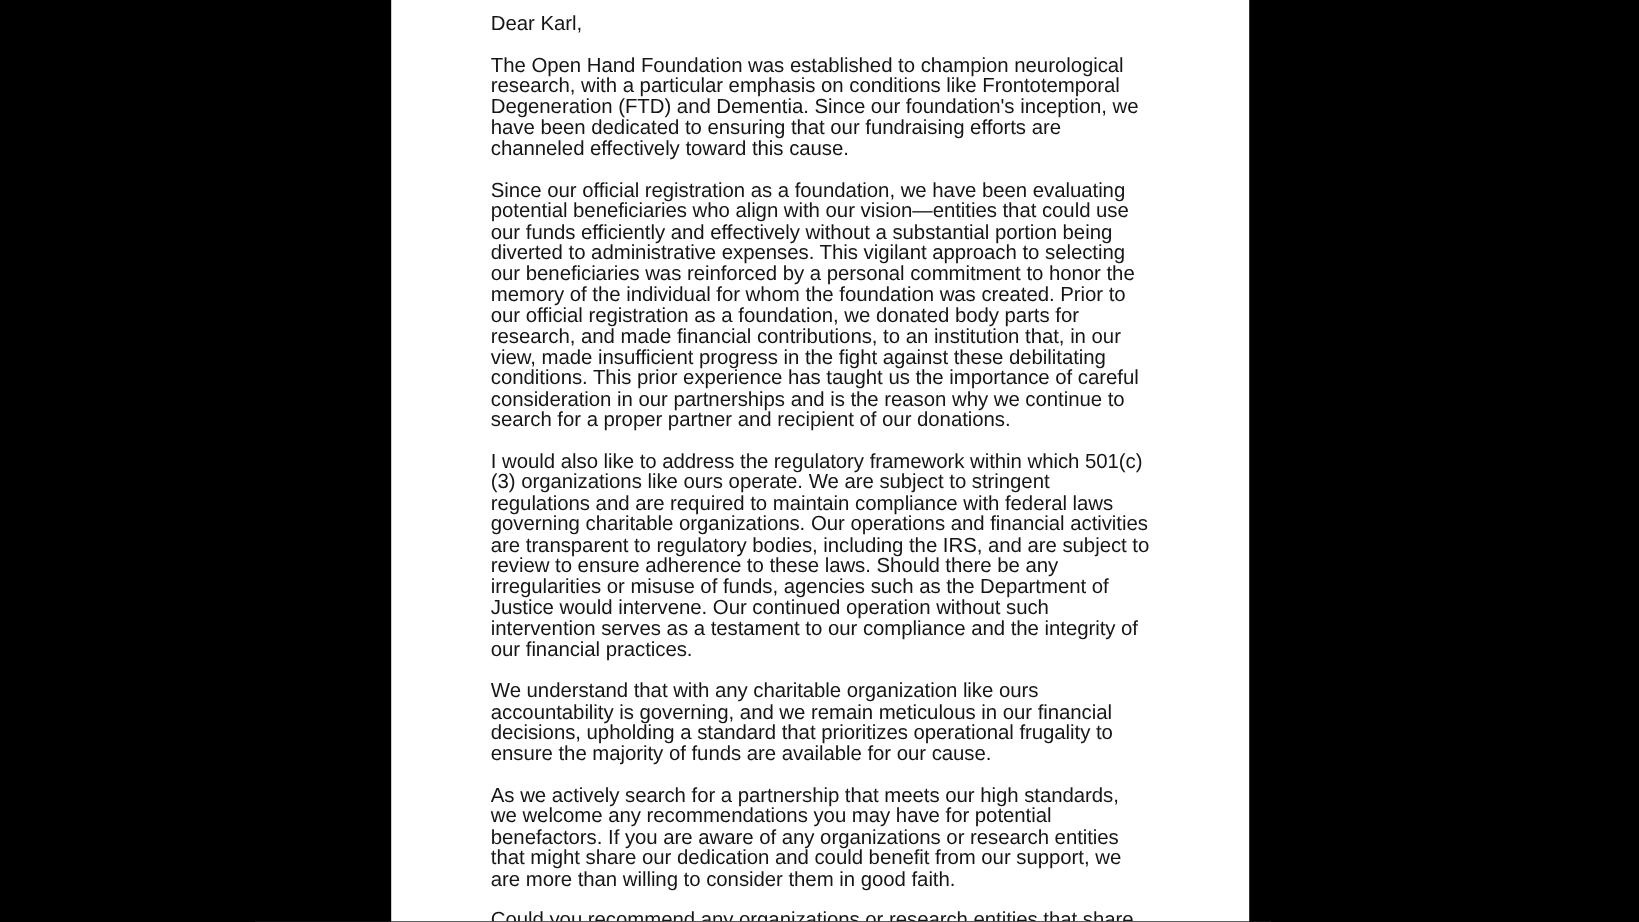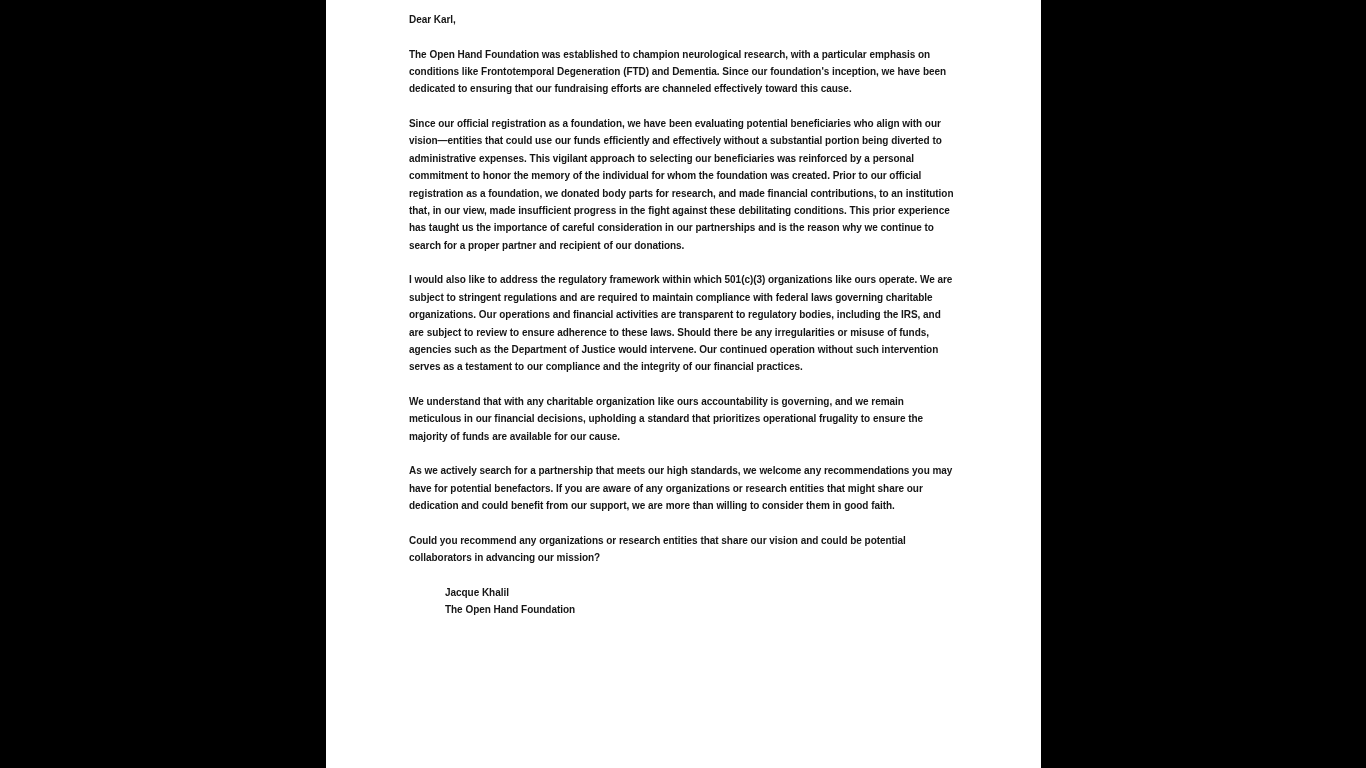--- a/index.html
+++ b/index.html
@@ -44,28 +44,27 @@
   }
 
   .letter-body {
     position: absolute;
     left: 83px;
     top: 11px;
     width: 549px;
   }
 
   .para {
-    font-size: 10px;
+    font-size: 17px;
     line-height: 17.4px;
     color: #161616;
     margin: 0 0 17.2px 0;
     text-align: left;
     letter-spacing: -0.05px;
     word-spacing: 0.05px;
-    font-weight: bold;
     -webkit-font-smoothing: antialiased;
   }
   .para.salutation { margin-bottom: 17.2px; }
   .para.closing { margin-bottom: 17.2px; }
   .para.sig-line { margin-bottom: 0; margin-left: 36px; }
   .sig-block .para.sig-line + .para.sig-line { margin-top: 0; }
 </style>
 </head>
 <body>
 

